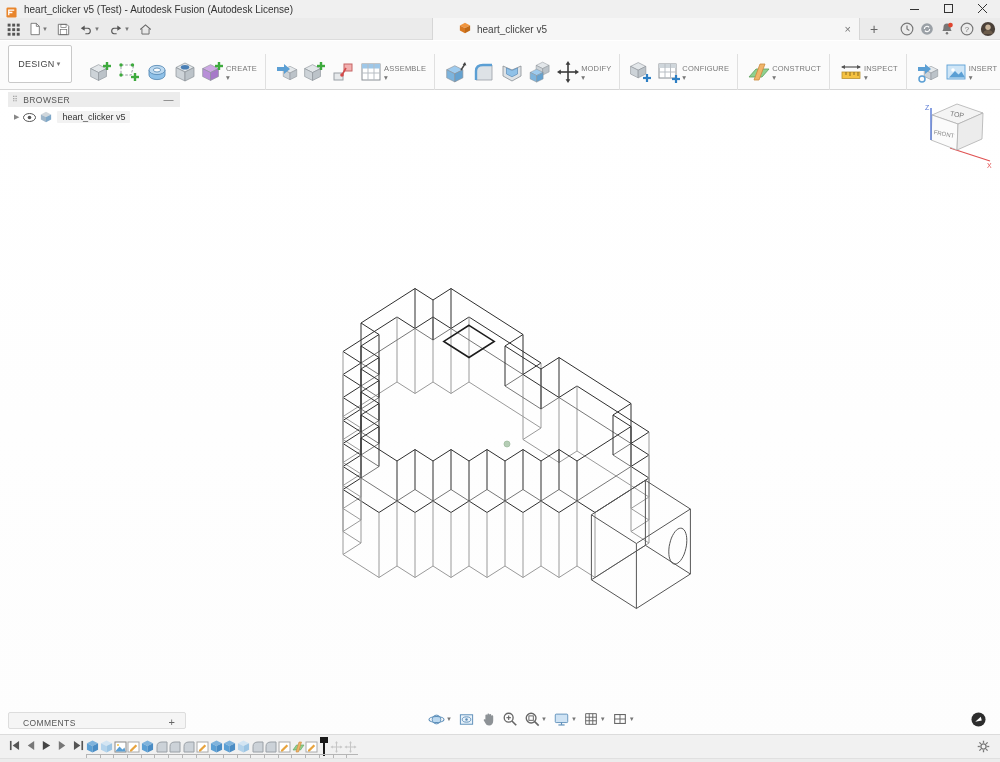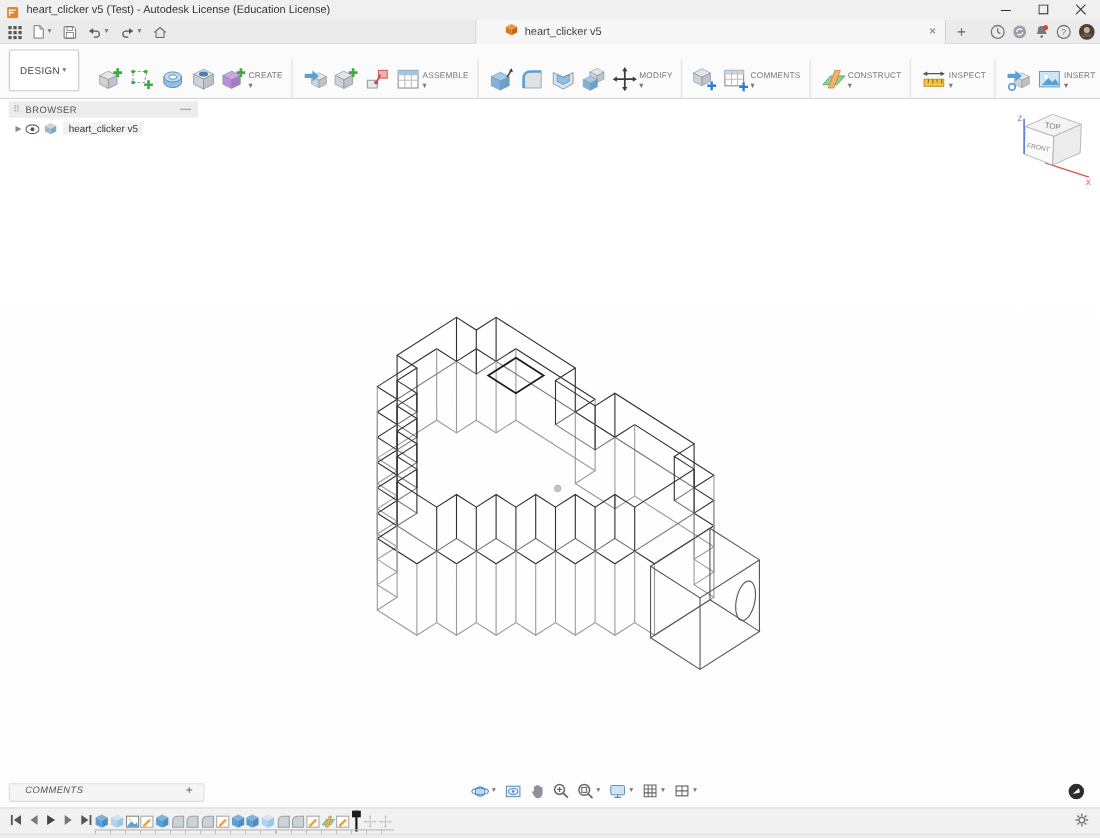--- a/index.html
+++ b/index.html
@@ -53,21 +53,21 @@
   .browser-head .dots { margin:0 5px 0 4px; color:#999; font-size:8px; }
   .browser-head .collapse { margin-left:auto; margin-right:6px; color:#777; font-size:10px; }
   .browser-row { height:16px; display:flex; align-items:center; margin-top:2px; }
   .browser-row .chev { font-size:7px; color:#888; margin:0 4px 0 6px; }
   .browser-row .node-label { font-size:9px; color:#333; margin-left:5px; background:#f2f2f2; padding:1px 5px; border-radius:1px; }
 
   
   .viewcube { position:absolute; right:6px; top:8px; }
 
   
-  .comments-bar { position:absolute; left:8px; top:622px; width:178px; height:17px; background:#f5f5f5; border:1px solid #ddd; border-radius:2px; display:flex; align-items:flex-start;font-style:italic; }
+  .comments-bar { position:absolute; left:8px; top:622px; width:178px; height:17px; background:#f5f5f5; border:1px solid #ddd; border-radius:2px; display:flex; align-items:flex-end; }
   .comments-bar .clabel { font-size:8.5px; color:#555; letter-spacing:.4px; margin-left:14px; flex:1; }
   .comments-bar .cadd { font-size:11px; color:#666; margin-right:10px; }
 
   
   .nav-toolbar { position:absolute; left:426px; top:619px; height:20px; display:flex; align-items:center; gap:2px; }
   .navbtn { display:flex; align-items:center; padding:1px 2px; border-radius:2px; }
 
   .assistant { position:absolute; right:14px; top:622px; }
 
   
@@ -90,21 +90,21 @@
 
 <div class="window">
 
   <div class="titlebar">
     <span class="app-icon">
       <svg viewBox="0 0 12 12" width="11" height="11">
           <rect x="0.5" y="0.5" width="11" height="11" rx="1.5" fill="#e8852c"></rect>
           <path d="M3 9 V3.5 H9 M3 6 H7" stroke="#fff" stroke-width="1.4" fill="none"></path>
         </svg>
     </span>
-    <span class="title-text">heart_clicker v5 (Test) - Autodesk License (Education License)</span>
+    <span class="title-text">heart_clicker v5 (Test) - Autodesk Fusion (Autodesk License)</span>
     <div class="win-controls">
       <span class="win-btn">
           <svg width="10" height="10">
             <line x1="0" y1="5.5" x2="9" y2="5.5" stroke="#333" stroke-width="1"></line>
           </svg>
         </span>
       <span class="win-btn">
           <svg width="10" height="10">
             <rect x="0.5" y="0.5" width="8" height="8" fill="none" stroke="#333"></rect>
           </svg>
@@ -406,21 +406,21 @@
                 <line x1="2" y1="12" x2="19" y2="12" stroke="#b7bdc3"></line>
                 <line x1="8" y1="4" x2="8" y2="18" stroke="#b7bdc3"></line>
                 <line x1="13.5" y1="4" x2="13.5" y2="18" stroke="#b7bdc3"></line>
                 <g stroke="#2d7fc4" stroke-width="2.2">
                   <line x1="19" y1="15" x2="19" y2="23"></line>
                   <line x1="15" y1="19" x2="23" y2="19"></line>
                 </g>
               </svg>
             </span>
           </div>
-          <div class="glabel">COMMENTS ▾</div>
+          <div class="glabel">CONFIGURE ▾</div>
         </div>
         <div class="rgroup">
           <div class="icons">
             <span class="ribbon-icon">
               <svg width="24" height="24" viewBox="0 0 24 24">
                 <polygon points="2,17 9,9 22,9 15,17" fill="#8fd18f" stroke="#5da05d" stroke-width="0.8"></polygon>
                 <polygon points="7,20 13,4 18,4 12,20" fill="#f0b469" stroke="#c98a3e" stroke-width="0.8"></polygon>
               </svg>
             </span>
           </div>

